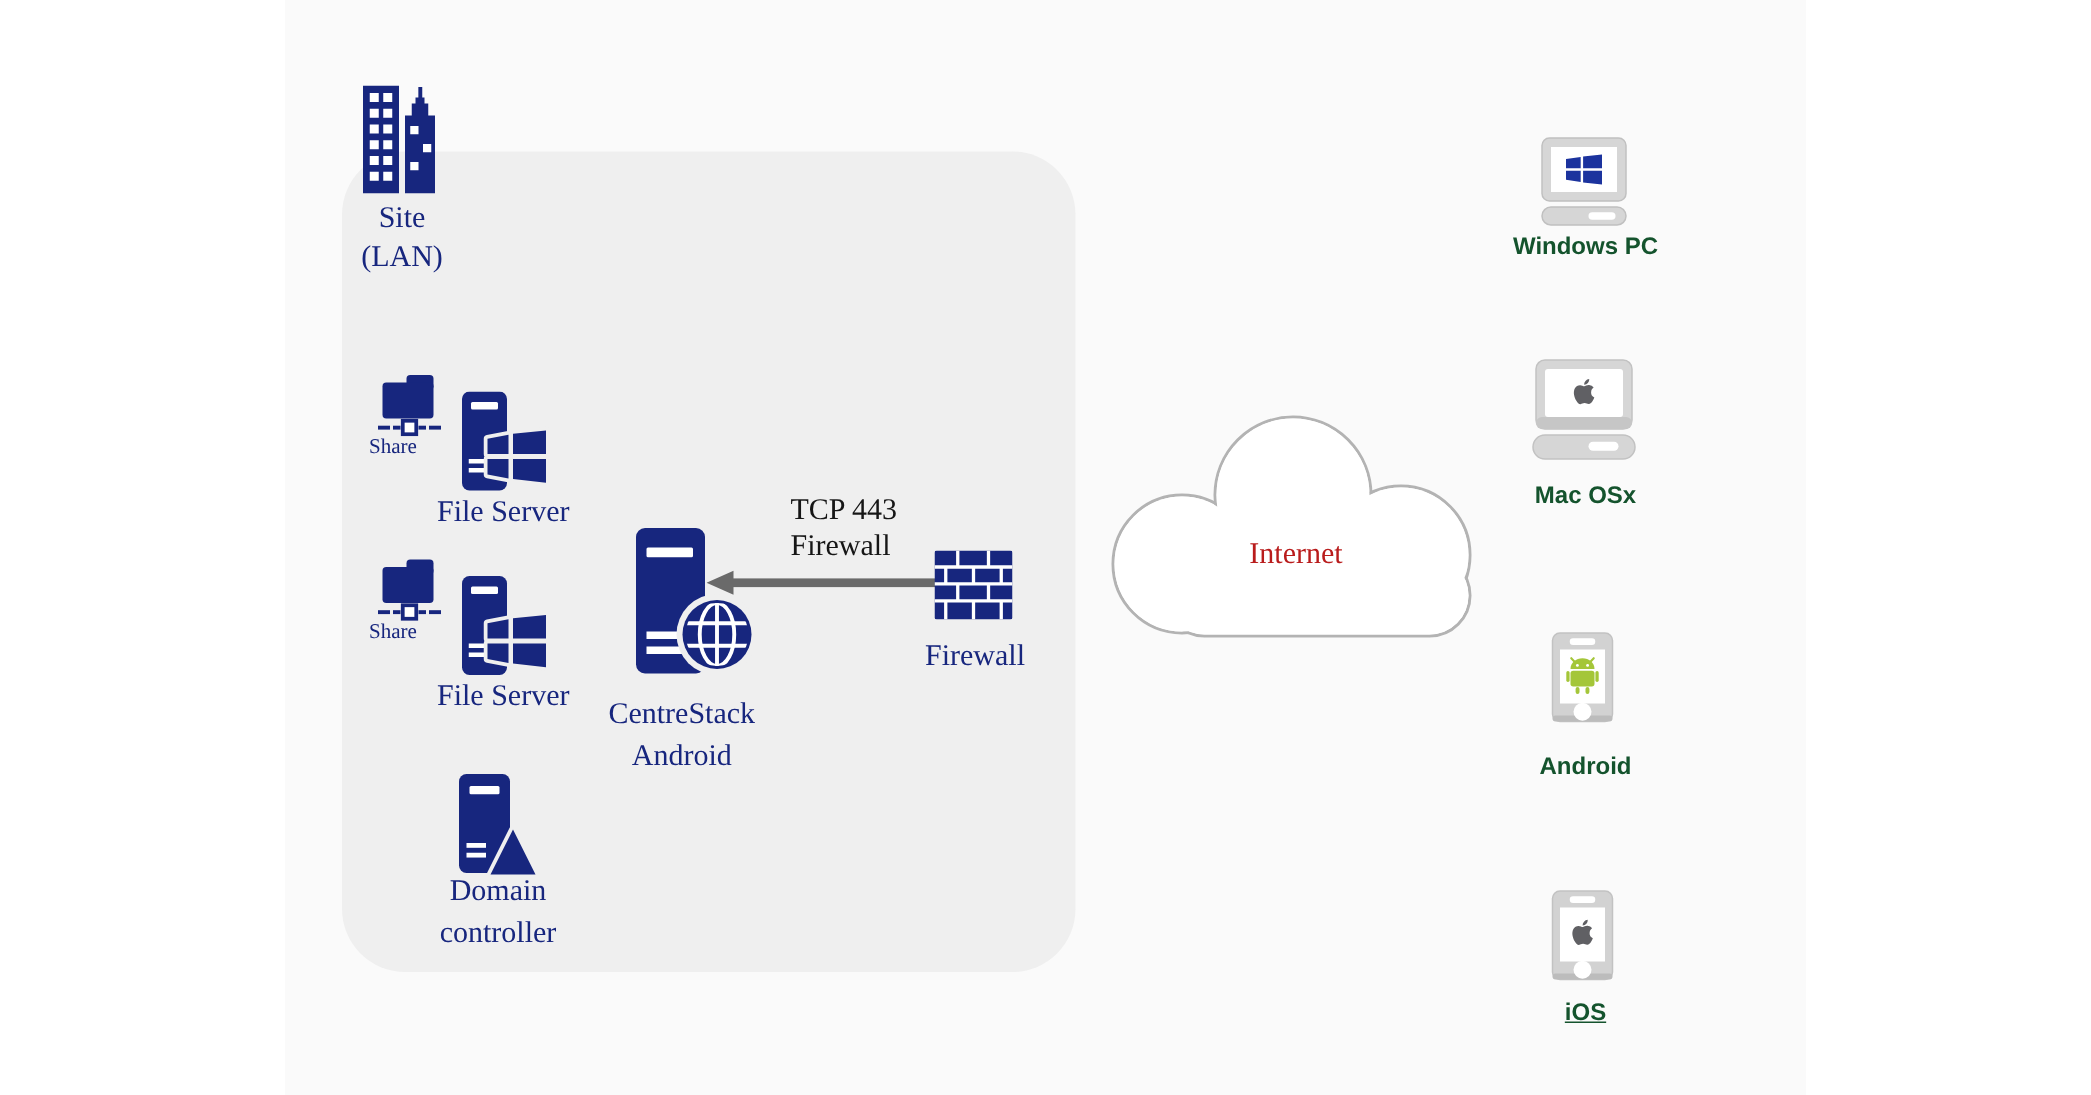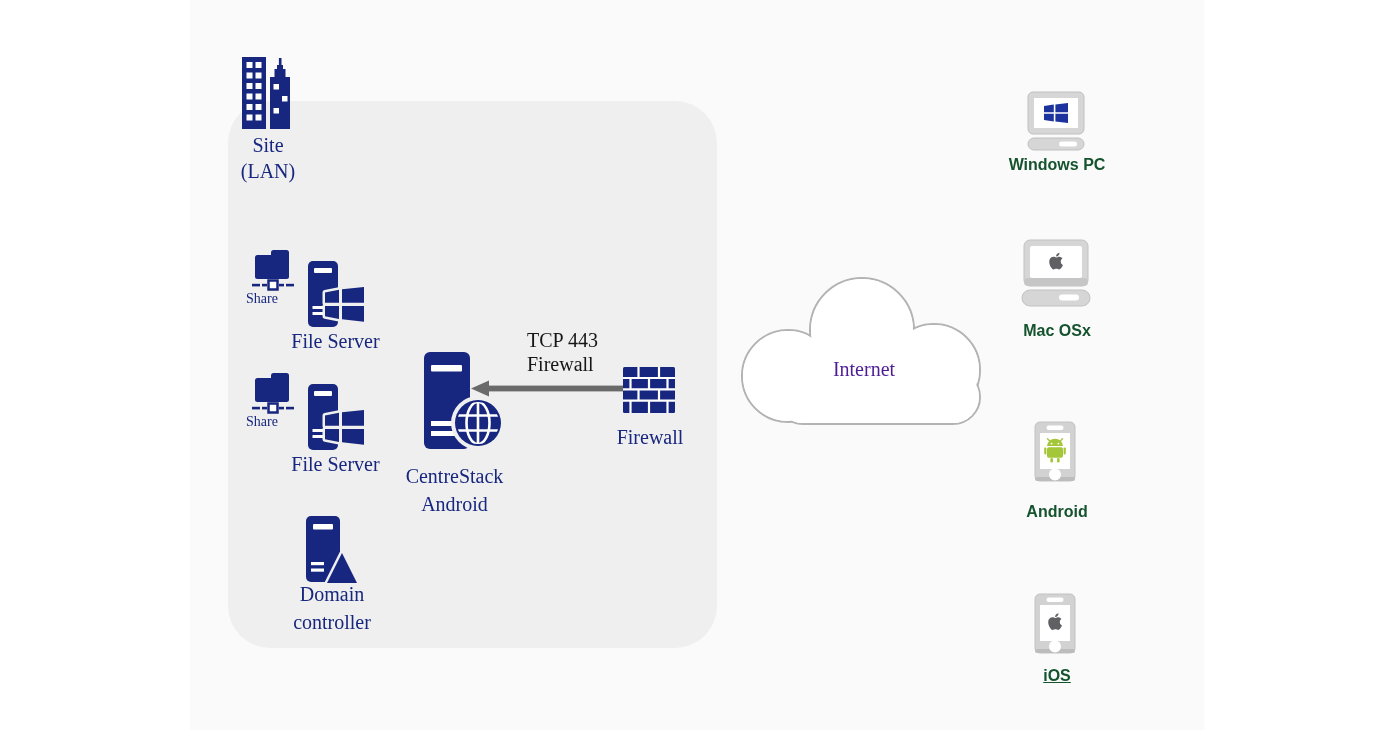--- a/index.html
+++ b/index.html
@@ -5,21 +5,21 @@
   html,body{margin:0;padding:0;background:#ffffff;}
   .canvas{position:relative;width:1394px;height:730px;background:#ffffff;overflow:hidden;
           font-family:"Liberation Serif",serif;border-radius:26px;}
   .page-strip{position:absolute;left:190px;top:0;width:1014px;height:730px;background:#fafafa;}
   .lan-panel{position:absolute;left:228px;top:101px;width:489px;height:547px;
              background:#efefef;border-radius:42px;}
   .abs{position:absolute;}
   .lbl-navy{color:#17267E;font-size:20px;text-align:center;line-height:26px;}
   .lbl-navy-sm{color:#17267E;font-size:14px;line-height:16px;}
   .lbl-black{color:#161616;font-size:20px;text-align:left;line-height:24px;}
-  .lbl-internet{color:#4c1d95;font-size:20px;text-align:center;}
+  .lbl-internet{color:#b91c1c;font-size:20px;text-align:center;}
   .lbl-device{font-family:"Liberation Sans",sans-serif;font-weight:bold;font-size:16px;
               color:#14532d;text-align:center;}
   .two-line span{display:block;}
   svg{display:block;}
 </style>
 </head>
 <body>
 
 <div class="canvas">
 

